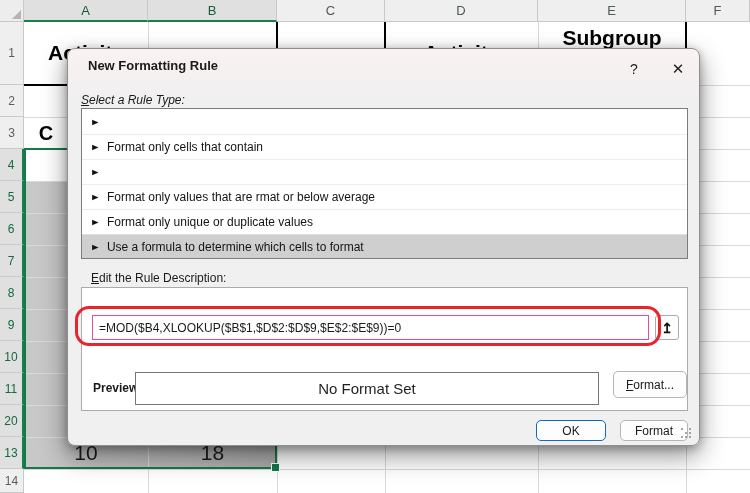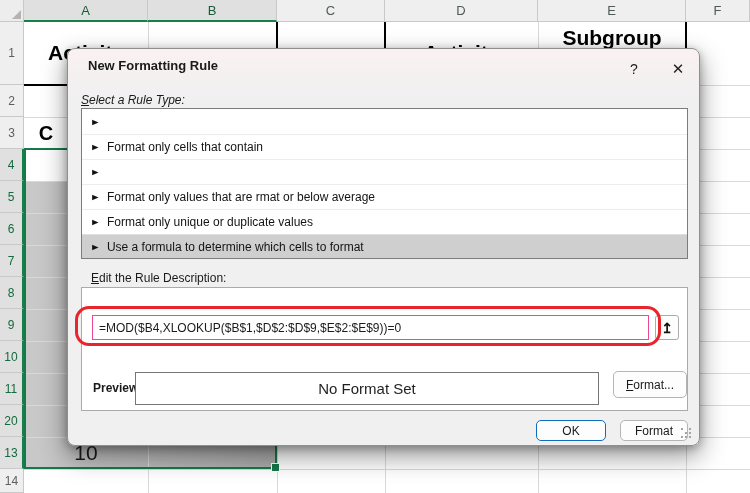--- a/index.html
+++ b/index.html
@@ -102,20 +102,21 @@
   <div class="bb" style="left:24px;top:84px;width:253px;height:2px;"></div>
   <div class="bb" style="left:276px;top:22px;width:2px;height:63px;"></div>
   <div class="bb" style="left:384px;top:22px;width:2px;height:63px;"></div>
   <div class="bb" style="left:685px;top:22px;width:2px;height:63px;"></div>
 
   <div class="cell hdrtxt" style="left:24px;top:22px;width:124px;height:62px;">Activity</div>
   <div class="cell hdrtxt" style="left:385px;top:22px;width:153px;height:62px;">Activity</div>
   <div class="cell hdrtxt" style="left:538px;top:22px;width:148px;height:32px;">Subgroup</div>
   <div class="cell hdrtxt" style="left:24px;top:117px;width:44px;height:32px;font-size:20px;">C</div>
   <div class="cell numtxt" style="left:24px;top:437px;width:124px;height:32px;">10</div>
+  <div class="cell numtxt" style="left:148px;top:437px;width:129px;height:32px;">18</div>
 
   <div class="selborder" style="left:24px;top:148px;width:253px;height:321px;"></div>
   <div class="fillhandle" style="left:271px;top:463px;"></div>
 
   <div class="corner">
       <span class="tri"></span>
     </div>
   <div id="colhdrs">
       <div class="colhdr sel" style="left: 24px; width: 124px;">A</div>
       <div class="colhdr sel" style="left: 148px; width: 129px;">B</div>

